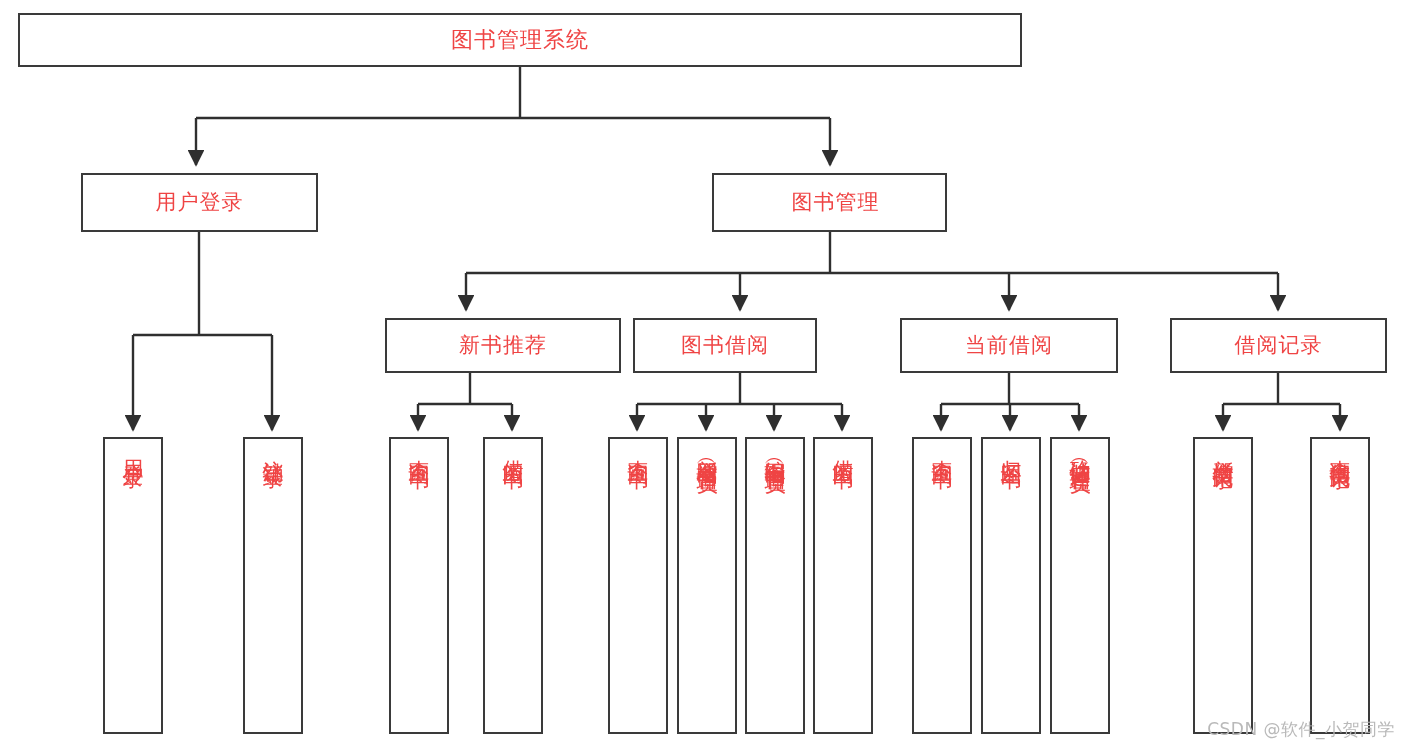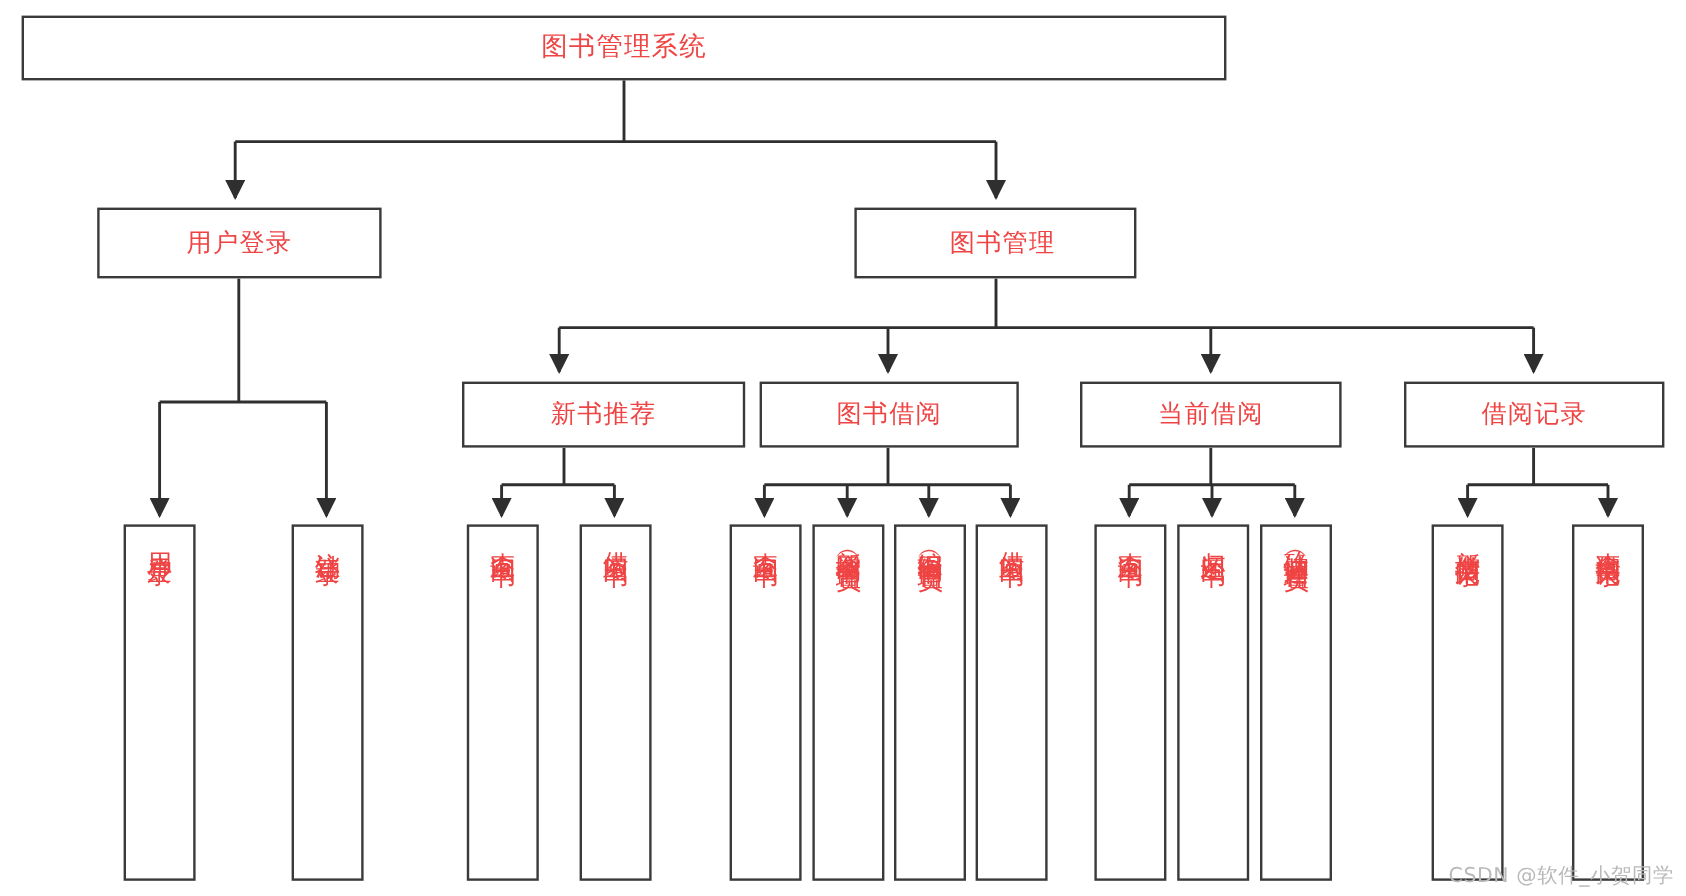--- a/index.html
+++ b/index.html
@@ -140,21 +140,21 @@
   <div class="node horiz" style="left:81px; top:173px; width:237px; height:59px;">
     <span class="node-label">用户登录</span>
   </div>
   <div class="node horiz" style="left:712px; top:173px; width:235px; height:59px;padding-left:12px;">
     <span class="node-label">图书管理</span>
   </div>
 
   <div class="node horiz" style="left:362px; top:318px; width:236px; height:55px;margin-left:23px;">
     <span class="node-label">新书推荐</span>
   </div>
-  <div class="node horiz" style="left:633px; top:318px; width:216px; height:55px;">
+  <div class="node horiz" style="left:633px; top:318px; width:184px; height:55px;">
     <span class="node-label">图书借阅</span>
   </div>
   <div class="node horiz" style="left:1170px; top:318px; width:217px; height:55px;">
     <span class="node-label">借阅记录</span>
   </div>
   <div class="node horiz" style="left:900px; top:318px; width:218px; height:55px;">
     <span class="node-label">当前借阅</span>
   </div>
 
   <div class="node leaf" style="left:103px; top:437px; width:60px; height:297px;">

